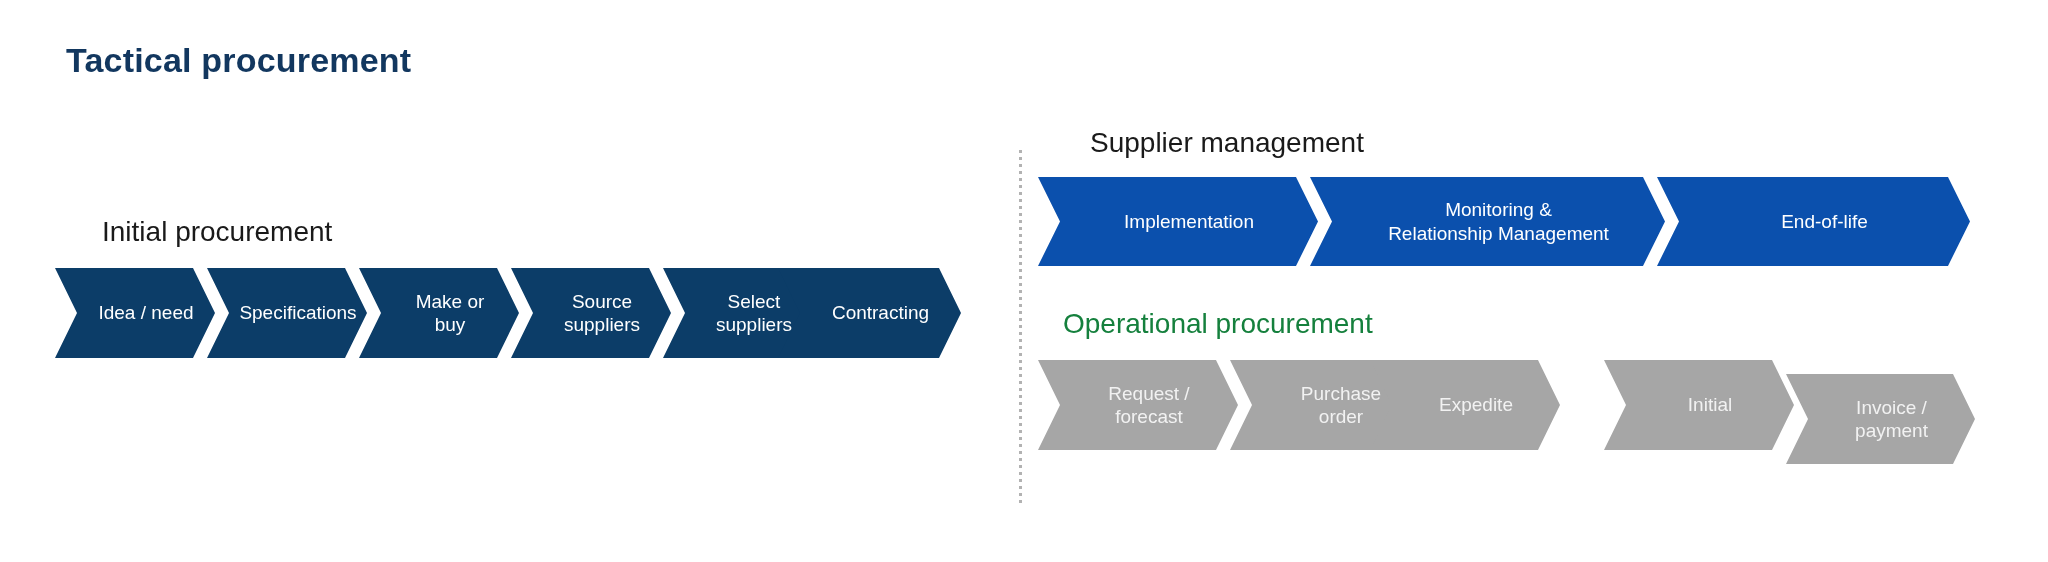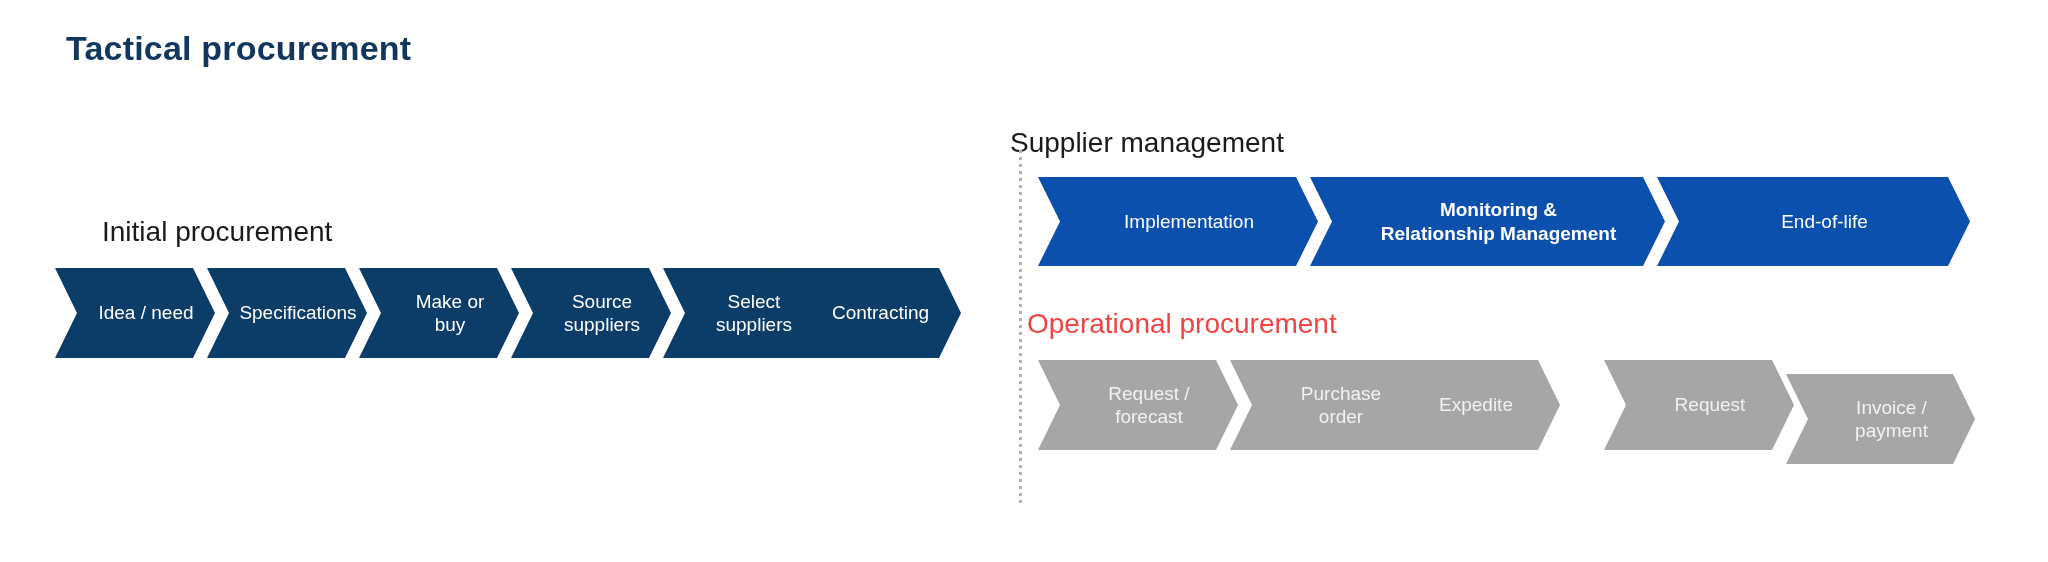--- a/index.html
+++ b/index.html
@@ -19,39 +19,39 @@
   #slide {
     position: absolute;
     inset: 0;
     background: #ffffff;
   }
 
   
   .slide-title {
     position: absolute;
     left: 66px;
-    top: 29px;
+    top: 41px;
     font-size: 34px;
     font-weight: bold;
     color: #12375f;
     letter-spacing: 0.2px;
     white-space: nowrap;
   }
 
   
   .section-heading {
     position: absolute;
     font-size: 28px;
     font-weight: normal;
     white-space: nowrap;
     line-height: 1;
   }
   .section-heading.initial   { left: 72px;   top: 218px; color: #1a1a1a; margin-left: 30px; }
-  .section-heading.supplier  { left: 1010px; top: 129px; color: #1a1a1a; }
-  .section-heading.operational { left: 1027px; top: 310px; color: #ef4444; }
+  .section-heading.supplier  { left: 1090px; top: 129px; color: #1a1a1a; }
+  .section-heading.operational { left: 1063px; top: 310px; color: #15803d; }
 
   
   .divider {
     position: absolute;
     left: 1019px;
     top: 150px;
     width: 3px;
     height: 356px;
     background-image: linear-gradient(to bottom, #b2b2b2 0 3px, rgba(0,0,0,0) 3px 7px);
     background-size: 3px 7px;
@@ -110,28 +110,28 @@
       <div class="chev" style="left: 359px; width: 160px; clip-path: polygon(0px 0px, calc(100% - 22px) 0px, 100% 50%, calc(100% - 22px) 100%, 0px 100%, 22px 50%);"><span class="label">Make or
 buy</span></div>
       <div class="chev" style="left: 511px; width: 160px; clip-path: polygon(0px 0px, calc(100% - 22px) 0px, 100% 50%, calc(100% - 22px) 100%, 0px 100%, 22px 50%);"><span class="label">Source
 suppliers</span></div>
       <div class="chev" style="left: 663px; width: 160px; clip-path: polygon(0px 0px, calc(100% - 22px) 0px, 100% 50%, calc(100% - 22px) 100%, 0px 100%, 22px 50%);"><span class="label">Select
 suppliers</span></div>
       <div class="chev" style="left: 778px; width: 183px; clip-path: polygon(0px 0px, calc(100% - 22px) 0px, 100% 50%, calc(100% - 22px) 100%, 0px 100%, 22px 50%); text-align: right;"><span class="label">Contracting</span></div>
     </div>
   <div class="chev-row row-supplier">
       <div class="chev" style="left: 1038px; width: 280px; clip-path: polygon(0px 0px, calc(100% - 22px) 0px, 100% 50%, calc(100% - 22px) 100%, 0px 100%, 22px 50%);"><span class="label">Implementation</span></div>
-      <div class="chev" style="left: 1310px; width: 355px; clip-path: polygon(0px 0px, calc(100% - 22px) 0px, 100% 50%, calc(100% - 22px) 100%, 0px 100%, 22px 50%); font-weight: bold;"><span class="label">Monitoring &amp;
+      <div class="chev" style="left: 1310px; width: 355px; clip-path: polygon(0px 0px, calc(100% - 22px) 0px, 100% 50%, calc(100% - 22px) 100%, 0px 100%, 22px 50%);"><span class="label">Monitoring &amp;
 Relationship Management</span></div>
       <div class="chev" style="left: 1657px; width: 313px; clip-path: polygon(0px 0px, calc(100% - 22px) 0px, 100% 50%, calc(100% - 22px) 100%, 0px 100%, 22px 50%);"><span class="label">End-of-life</span></div>
     </div>
   <div class="chev-row row-operational">
       <div class="chev" style="left: 1038px; width: 200px; clip-path: polygon(0px 0px, calc(100% - 22px) 0px, 100% 50%, calc(100% - 22px) 100%, 0px 100%, 22px 50%);"><span class="label">Request /
 forecast</span></div>
       <div class="chev" style="left: 1230px; width: 200px; clip-path: polygon(0px 0px, calc(100% - 22px) 0px, 100% 50%, calc(100% - 22px) 100%, 0px 100%, 22px 50%);"><span class="label">Purchase
 order</span></div>
       <div class="chev" style="left: 1370px; width: 190px; clip-path: polygon(0px 0px, calc(100% - 22px) 0px, 100% 50%, calc(100% - 22px) 100%, 0px 100%, 22px 50%);"><span class="label">Expedite</span></div>
-      <div class="chev" style="left: 1604px; width: 190px; clip-path: polygon(0px 0px, calc(100% - 22px) 0px, 100% 50%, calc(100% - 22px) 100%, 0px 100%, 22px 50%);"><span class="label">Request</span></div>
+      <div class="chev" style="left: 1604px; width: 190px; clip-path: polygon(0px 0px, calc(100% - 22px) 0px, 100% 50%, calc(100% - 22px) 100%, 0px 100%, 22px 50%);"><span class="label">Initial</span></div>
       <div class="chev" style="left: 1786px; width: 189px; clip-path: polygon(0px 0px, calc(100% - 22px) 0px, 100% 50%, calc(100% - 22px) 100%, 0px 100%, 22px 50%); margin-top: 14px;"><span class="label">Invoice /
 payment</span></div>
     </div>
 
 </div>
 
 </body></html>

